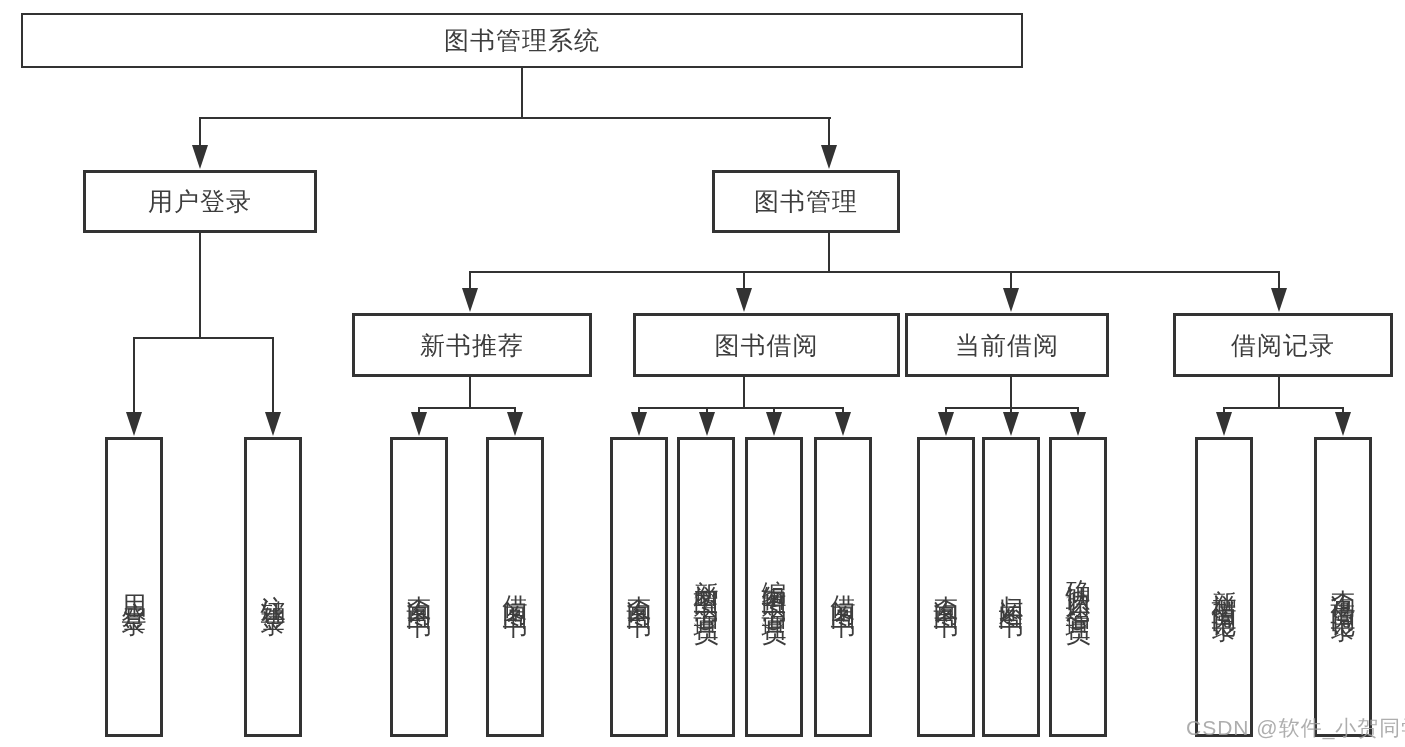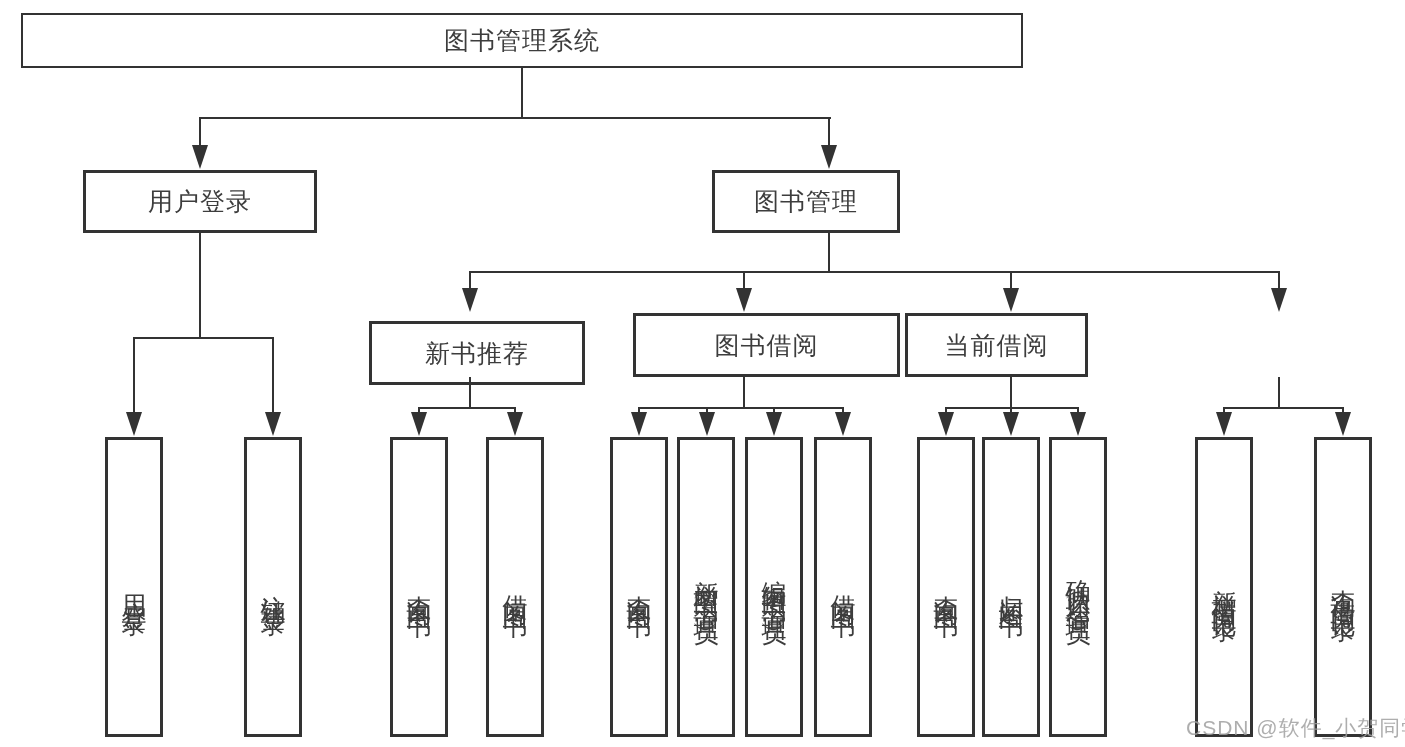--- a/index.html
+++ b/index.html
@@ -70,28 +70,31 @@
   <div class="hl" style="left:469px;top:271px;width:811px;"></div>
   <div class="vl" style="left:469px;top:271px;height:17px;"></div>
   <div class="ah" style="left:462px;top:288px;"></div>
   <div class="vl" style="left:743px;top:271px;height:17px;"></div>
   <div class="ah" style="left:736px;top:288px;"></div>
   <div class="vl" style="left:1010px;top:271px;height:17px;"></div>
   <div class="ah" style="left:1003px;top:288px;"></div>
   <div class="vl" style="left:1278px;top:271px;height:17px;"></div>
   <div class="ah" style="left:1271px;top:288px;"></div>
 
-  <div class="box" style="left:369px;top:313px;width:216px;height:64px;margin-top:8px;">
+  <div class="box" style="left:352px;top:313px;width:240px;height:64px;">
     <span>新书推荐</span>
   </div>
   <div class="box" style="left:633px;top:313px;width:267px;height:64px;">
     <span>图书借阅</span>
   </div>
-  <div class="box" style="left:905px;top:313px;width:183px;height:64px;">
+  <div class="box" style="left:905px;top:313px;width:204px;height:64px;">
     <span>当前借阅</span>
+  </div>
+  <div class="box" style="left:1173px;top:313px;width:220px;height:64px;">
+    <span>借阅记录</span>
   </div>
 
   <div class="vl" style="left:469px;top:377px;height:30px;"></div>
   <div class="hl" style="left:418px;top:407px;width:98px;"></div>
   <div class="vl" style="left:418px;top:407px;height:5px;"></div>
   <div class="ah" style="left:411px;top:412px;"></div>
   <div class="vl" style="left:514px;top:407px;height:5px;"></div>
   <div class="ah" style="left:507px;top:412px;"></div>
 
   <div class="vl" style="left:743px;top:377px;height:30px;"></div>

